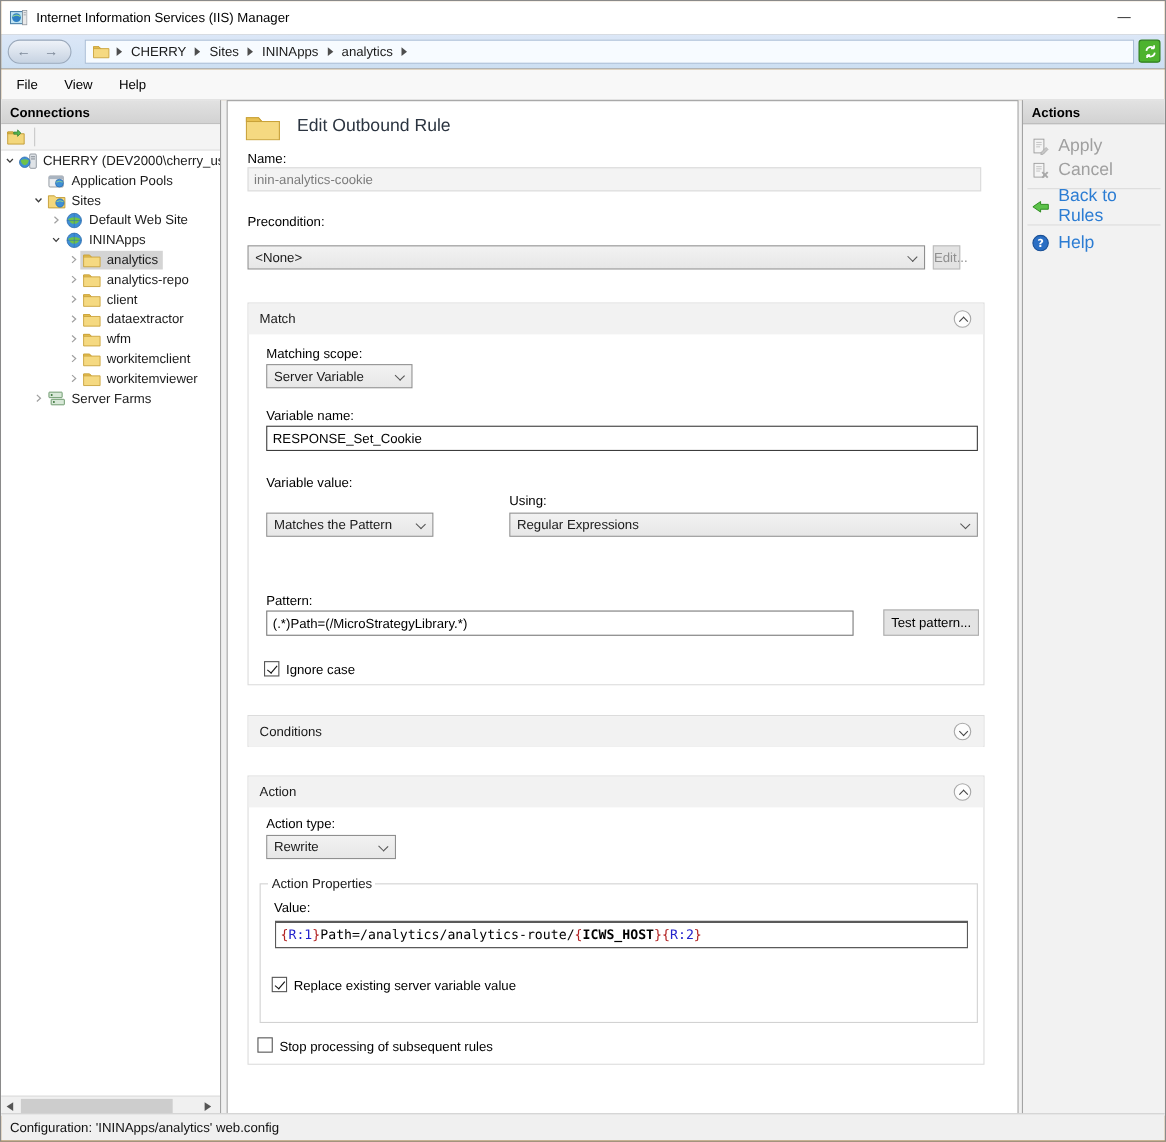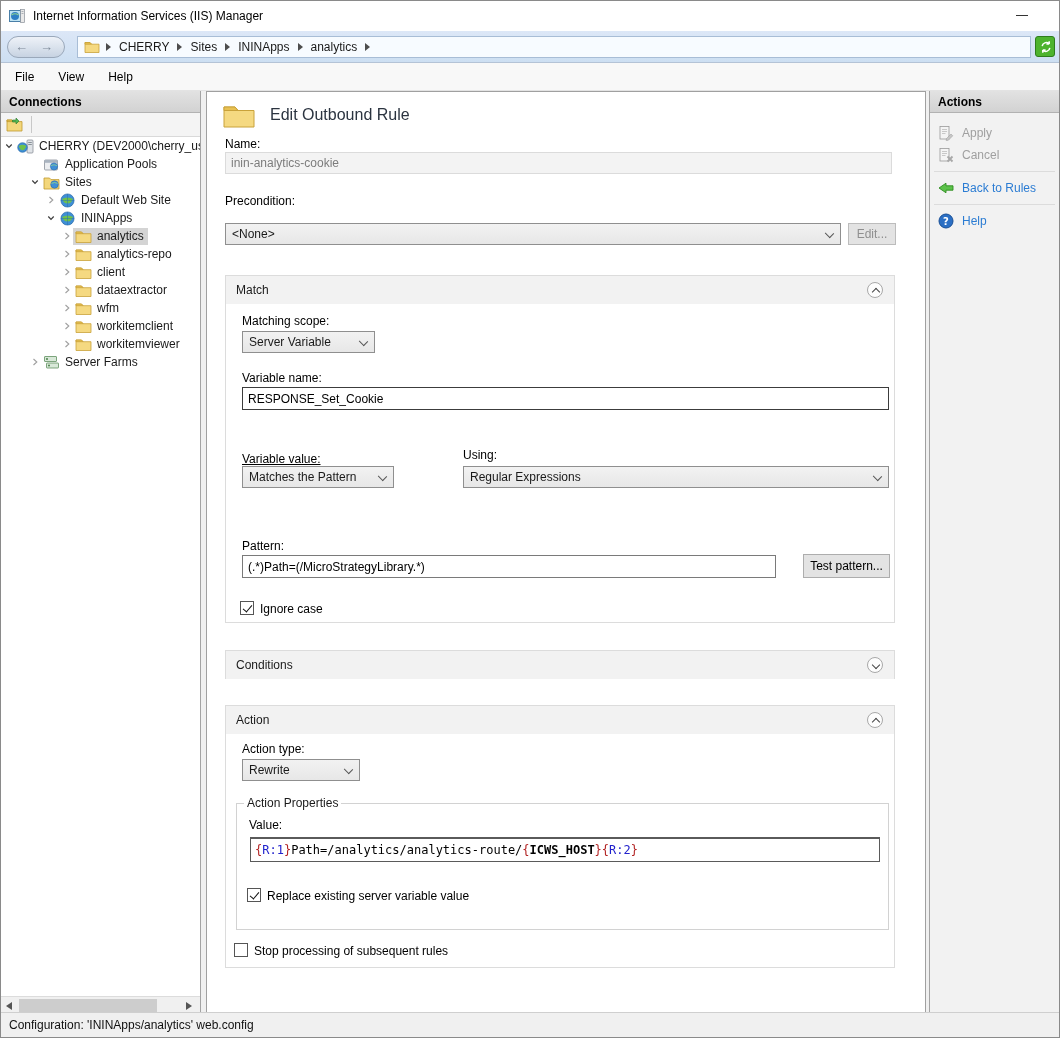--- a/index.html
+++ b/index.html
@@ -52,21 +52,21 @@
   .sb-arrow { position:absolute; top:5px; width:0; height:0; border-top:4.5px solid transparent; border-bottom:4.5px solid transparent; }
   .sb-left { left:5px; border-right:6px solid #555; }
   .sb-right { right:8px; border-left:6px solid #555; }
   .sb-thumb { position:absolute; left:18px; top:2px; width:138px; height:14px; background:#cdcdcd; }
 
   
   .actions-panel { position:absolute; right:0; top:0; width:130px; height:923px; background:#f2f2f2; border-left:1px solid #a3a3a3; }
   .act-row { position:relative; height:20px; display:flex; align-items:center; padding-left:8px; }
   .act-row .aicon { width:16px; height:16px; margin-right:8px; }
   .act-row .aicon svg { width:16px; height:16px; }
-  .act-label { font-size:12px; }
+  .act-label { font-size:16px; }
   .act-row.disabled .act-label { color:#a0a0a0; }
   .act-row.link .act-label { color:#2b7cd3; }
   .act-sep { height:1px; background:#dcdcdc; margin:6px 4px; }
   .act-list { padding-top:10px; }
   .act-row { margin-bottom:2px; }
 
   
   .main-panel { position:absolute; left:205px; top:0; width:720px; height:923px; background:#fff; border:1px solid #a0a0a0; }
   .page-folder { position:absolute; left:16px; top:10px; width:32px; height:26px; }
   .page-title { position:absolute; left:63px; top:14px; font-size:16px; font-weight:400; color:#2b3440; }
@@ -409,36 +409,36 @@
       <div class="page-title">Edit Outbound Rule</div>
 
       <div class="flabel" style="left:18px; top:45px;">Name:</div>
       <input class="tinput disabled" style="left: 18px; top: 60px; width: 667px;" readonly="" value="inin-analytics-cookie">
 
       <div class="flabel" style="left:18px; top:102px;">Precondition:</div>
       <div class="combo" style="left:18px; top:131px; width:616px;">
         <span>&lt;None&gt;</span>
         <span class="caret"></span>
       </div>
-      <button class="btn disabled" style="left:641px; top:131px; width:48px;">Edit...</button>
+      <button class="btn disabled" style="left:641px; top:131px; width:25px;">Edit...</button>
 
       <div class="section" style="top:183px; height:348px;">
         <div class="sec-header">
           <span>Match</span>
           <span class="sec-chevron up"></span>
         </div>
         <div class="flabel" style="left:16px; top:38px;">Matching scope:</div>
         <div class="combo" style="left:16px; top:55px; width:133px;">
           <span>Server Variable</span>
           <span class="caret"></span>
         </div>
         <div class="flabel" style="left:16px; top:95px;">Variable name:</div>
         <input class="tinput focused" style="left: 16px; top: 111px; width: 647px; height: 23px;" value="RESPONSE_Set_Cookie">
 
-        <div class="flabel" style="left:16px; top:176px;text-decoration:underline;">Variable value:</div>
+        <div class="flabel" style="left:16px; top:156px;">Variable value:</div>
         <div class="combo" style="left:16px; top:190px; width:152px;">
           <span>Matches the Pattern</span>
           <span class="caret"></span>
         </div>
         <div class="flabel" style="left:237px; top:172px;">Using:</div>
         <div class="combo" style="left:237px; top:190px; width:426px;">
           <span>Regular Expressions</span>
           <span class="caret"></span>
         </div>
 

